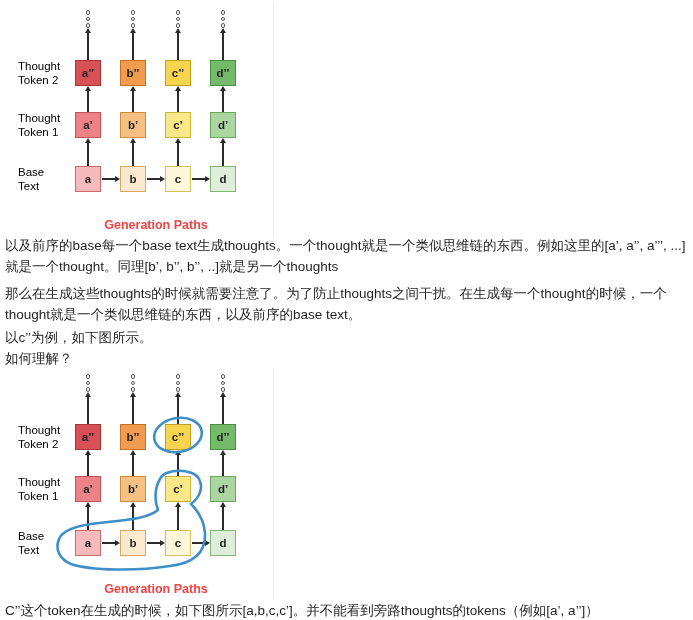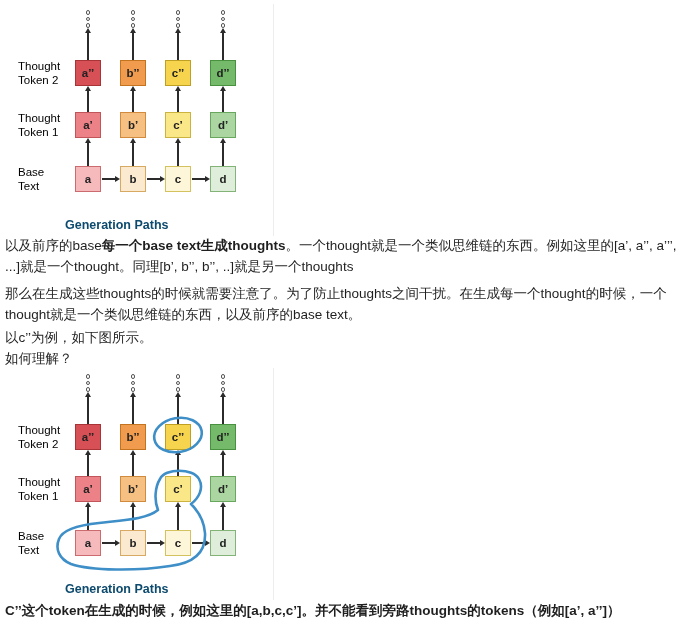--- a/index.html
+++ b/index.html
@@ -21,27 +21,27 @@
   .varrow::before { content:""; position:absolute; top:-5px; left:-2.3px;
     border-left:3px solid transparent; border-right:3px solid transparent;
     border-bottom:5px solid #2b2b2b; }
 
   .harrow { position:absolute; height:1.4px; background:#2b2b2b; }
   .harrow::before { content:""; position:absolute; right:-5px; top:-2.3px;
     border-top:3px solid transparent; border-bottom:3px solid transparent;
     border-left:5px solid #2b2b2b; }
 
   .rowlabel { position:absolute; left:10px; font-size:11.5px; color:#000; line-height:14px; }
-  .caption { position:absolute; left:57px; top:214px; width:182px; 
-    font-weight:700; font-size:12.5px; color:#0c4a6e; }
+  .caption { position:absolute; left:57px; top:214px; width:182px; text-align:center;
+    font-weight:700; font-size:12.5px; color:#ef4444; }
 
   .annot { position:absolute; inset:0; pointer-events:none; z-index:5; }
 
   .para { position:absolute; left:5px; right:4px; font-size:13.5px; line-height:1.55; color:#1f1f1f; }
-  .b { font-weight:700; }
+  .b { font-weight:400; }
 
   .watermark { position:absolute; right:6px; top:584px; color:#9a9a9a; font-size:15px; }
   .watermark .site { font-weight:700; font-size:16px; margin-right:4px; }
 </style>
 </head>
 <body>
 
 <div class="page">
 
   <figure class="fig" style="top:4px">
@@ -184,16 +184,16 @@
     <svg class="annot" width="266" height="232" viewBox="0 0 266 232">
       <ellipse cx="170" cy="67" rx="24" ry="17" transform="rotate(-10 170 67)" fill="none" stroke-width="2.6" stroke-linecap="round" stroke="#3e8ec7"></ellipse>
       <path d="M152 111 C157 100,185 100,191 111 C196 120,191 130,183 136
            C191 144,196 152,197 165 C198 184,187 195,162 198
            C130 203,83 203,63 196 C51 191,47 181,51 171
            C55 161,71 157,91 155 C117 152,139 151,150 142
            C146 132,147 119,152 111 Z" fill="none" stroke-width="2.6" stroke-linejoin="round" stroke-linecap="round" stroke="#3e8ec7"></path>
     </svg>
   </figure>
 
-  <p class="para b" style="top:601px"><span>C’’这个token在生成的时候，例如这里的[a,b,c,c’]。并不能看到旁路thoughts的tokens（例如[a’, a’’]）</span></p>
+  <p class="para b" style="top:601px"><span>C’’这个token在生成的时候，如下图所示[a,b,c,c’]。并不能看到旁路thoughts的tokens（例如[a’, a’’]）</span></p>
 
 
 </div>
 
 </body></html>

